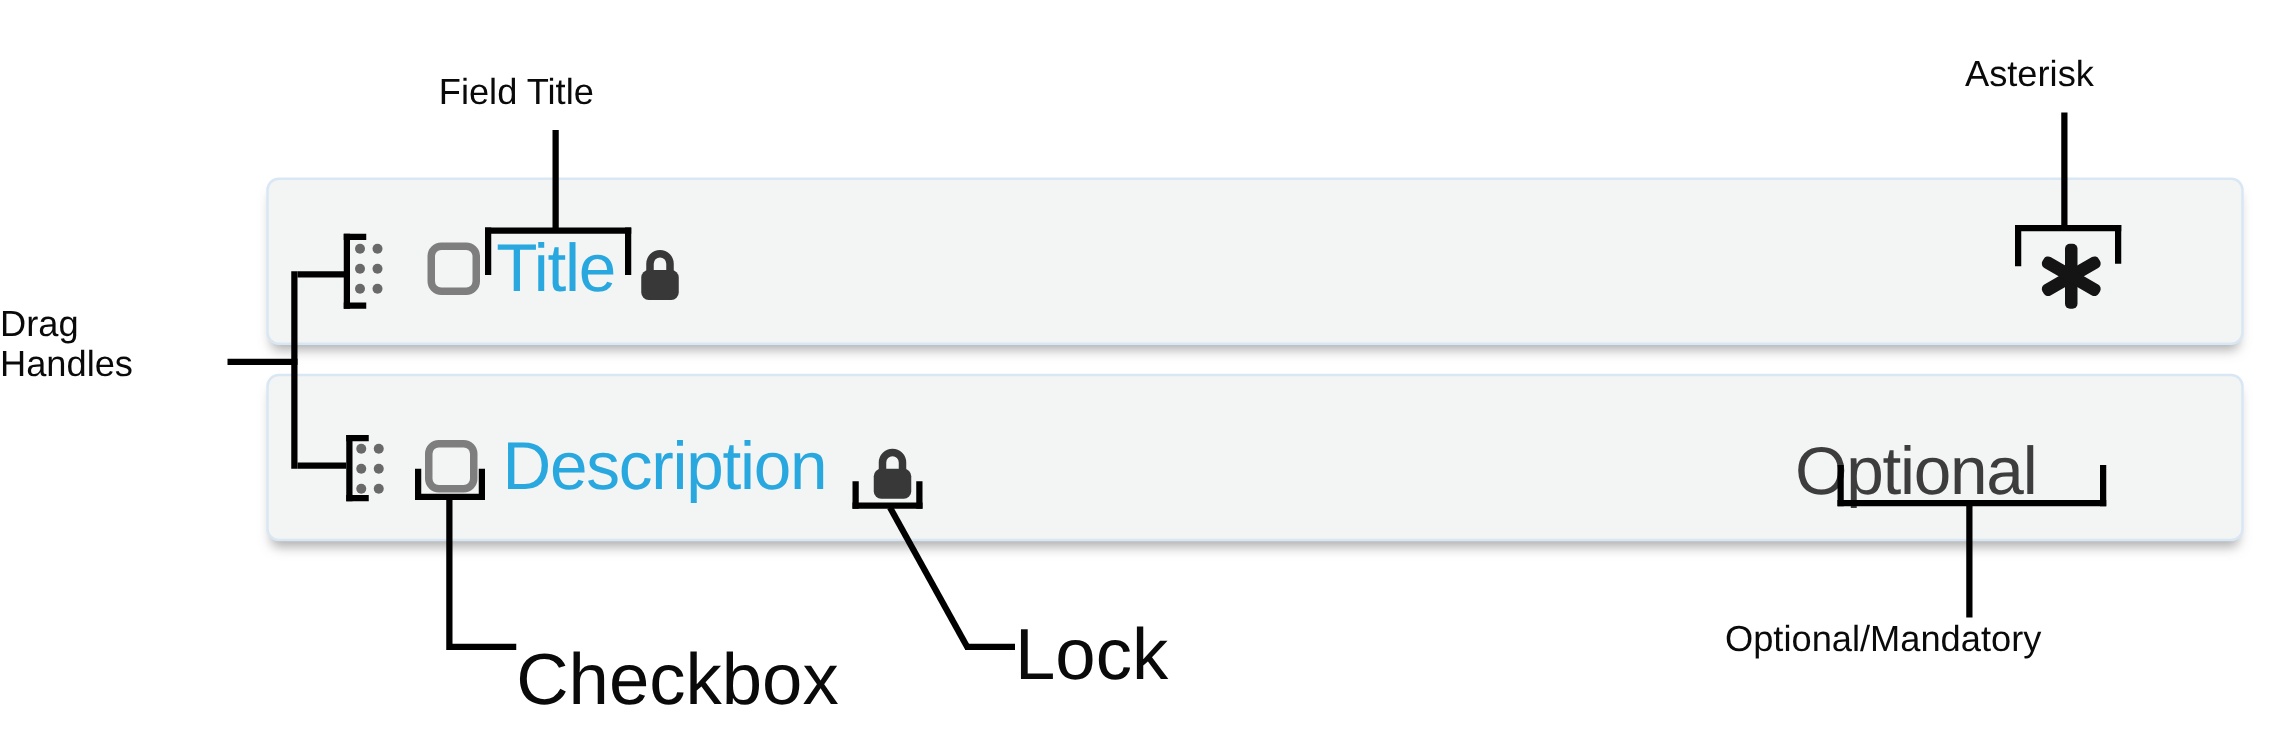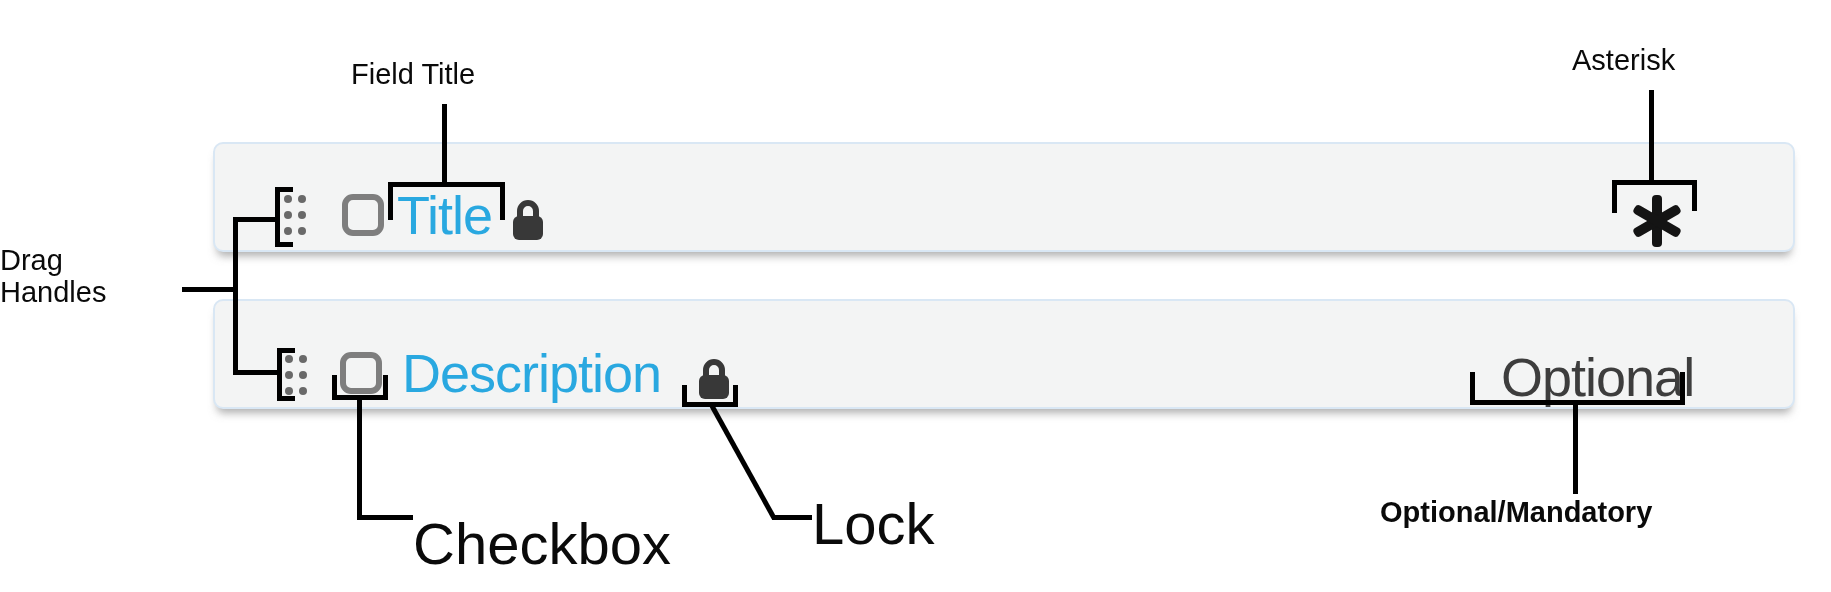--- a/index.html
+++ b/index.html
@@ -2,21 +2,21 @@
 <html><head>
 <meta charset="utf-8">
 <style>
   html,body{margin:0;padding:0;background:#fff;}
   .canvas{
     position:relative;width:1831px;height:592px;background:#ffffff;
     font-family:"Liberation Sans", sans-serif;overflow:hidden;
   }
   
   .field-row{
-    position:absolute;left:213px;width:1582px;height:110px;
+    position:absolute;left:213px;width:1582px;height:134px;
     background:#f3f4f4;border:2px solid #d9e7f4;border-radius:10px;
     box-sizing:border-box;
     box-shadow:0 8px 9px -4px rgba(110,110,110,.55);
   }
   .row1{top:142px}
   .row2{top:299px}
   
   .grip{position:absolute;display:grid;grid-template-columns:repeat(2,8px);grid-auto-rows:8px;gap:8px 6px;}
   .grip i{display:block;width:8px;height:8px;border-radius:50%;background:#696969;}
   
@@ -71,37 +71,37 @@
         <i></i>
         <i></i>
         <i></i>
     </div>
     <div class="cbx" style="left:125px;top:51px;"></div>
     <span class="rowtext" style="left:187px;top:45px;">Description</span>
     <svg class="lockicon" style="left:479px;top:56px;" viewBox="0 0 40 44">
       <path d="M12 21 v-8 a8 8 0 0 1 16 0 v8" fill="none" stroke="#383838" stroke-width="6"></path>
       <rect x="5" y="18" width="30" height="24" rx="6" fill="#383838"></rect>
     </svg>
-    <span class="rowtext opttext" style="left:1286px;top:49px;">Optional</span>
+    <span class="rowtext opttext" style="left:1221px;top:49px;">Optional</span>
   </div>
 
   <div class="lbl lbl-sm" style="left:351px;top:58px;">Field Title</div>
 
   <div class="lbl lbl-sm" style="left:1572px;top:44px;">Asterisk</div>
 
   <div class="lbl lbl-sm" style="left:0;top:244px;width:177px;text-align:left;">
     <div>Drag</div>
     <div>Handles</div>
   </div>
 
   <div class="lbl lbl-lg" style="left:413px;top:512px;">Checkbox</div>
 
   <div class="lbl lbl-lg" style="left:812px;top:492px;">Lock</div>
 
-  <div class="lbl lbl-sm" style="left:1380px;top:496px;font-weight:bold;">Optional/Mandatory</div>
+  <div class="lbl lbl-sm" style="left:1380px;top:496px;">Optional/Mandatory</div>
 
   <div class="ln" style="left:442px;top:104px;width:5px;height:80px;"></div>
   <div class="ln" style="left:388px;top:182px;width:117px;height:5px;"></div>
   <div class="ln" style="left:388px;top:182px;width:5px;height:38px;"></div>
   <div class="ln" style="left:500px;top:182px;width:5px;height:38px;"></div>
 
   <div class="ln" style="left:1649px;top:90px;width:5px;height:93px;"></div>
   <div class="ln" style="left:1612px;top:180px;width:85px;height:5px;"></div>
   <div class="ln" style="left:1612px;top:180px;width:5px;height:33px;"></div>
   <div class="ln" style="left:1692px;top:180px;width:5px;height:31px;"></div>

